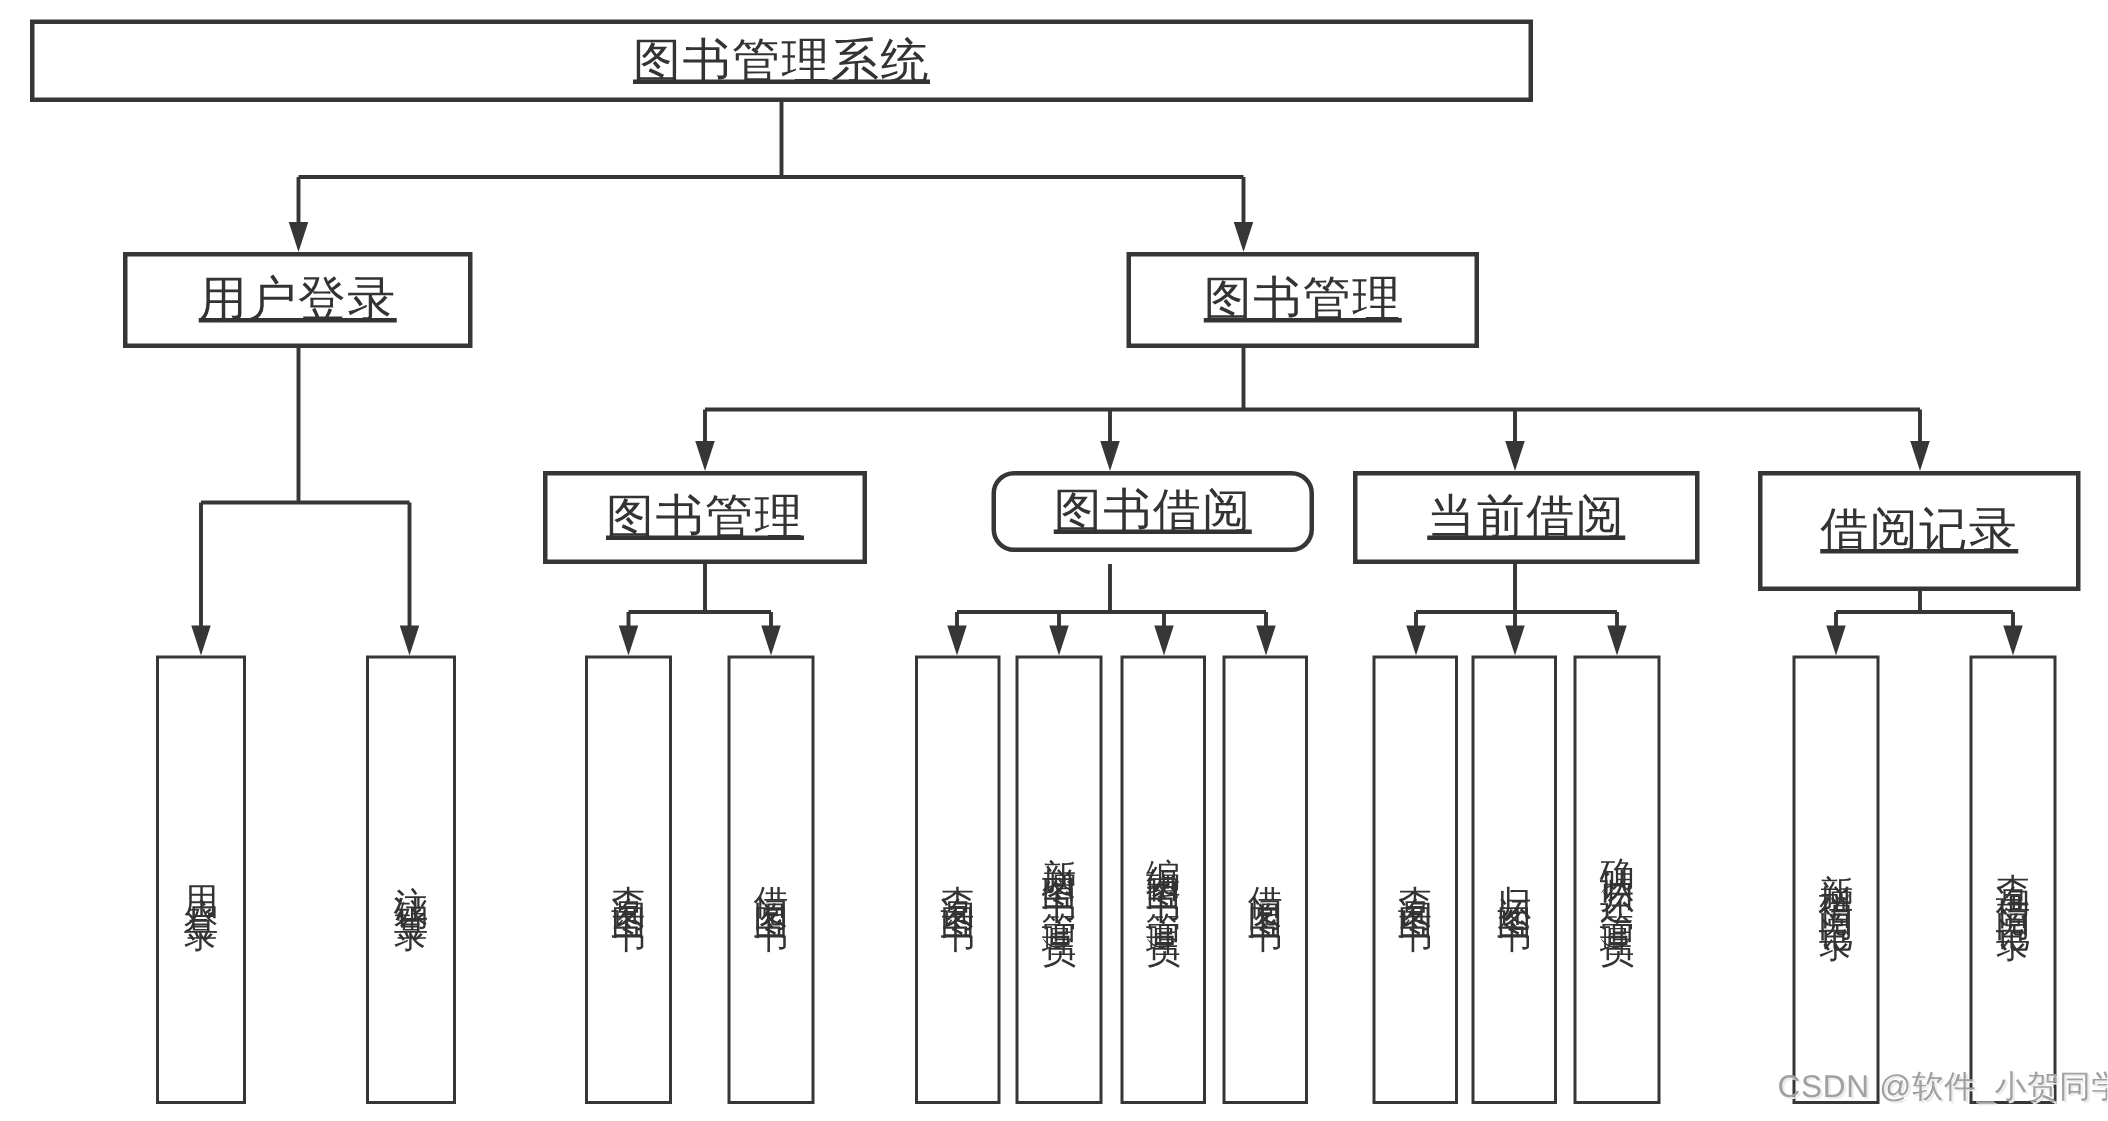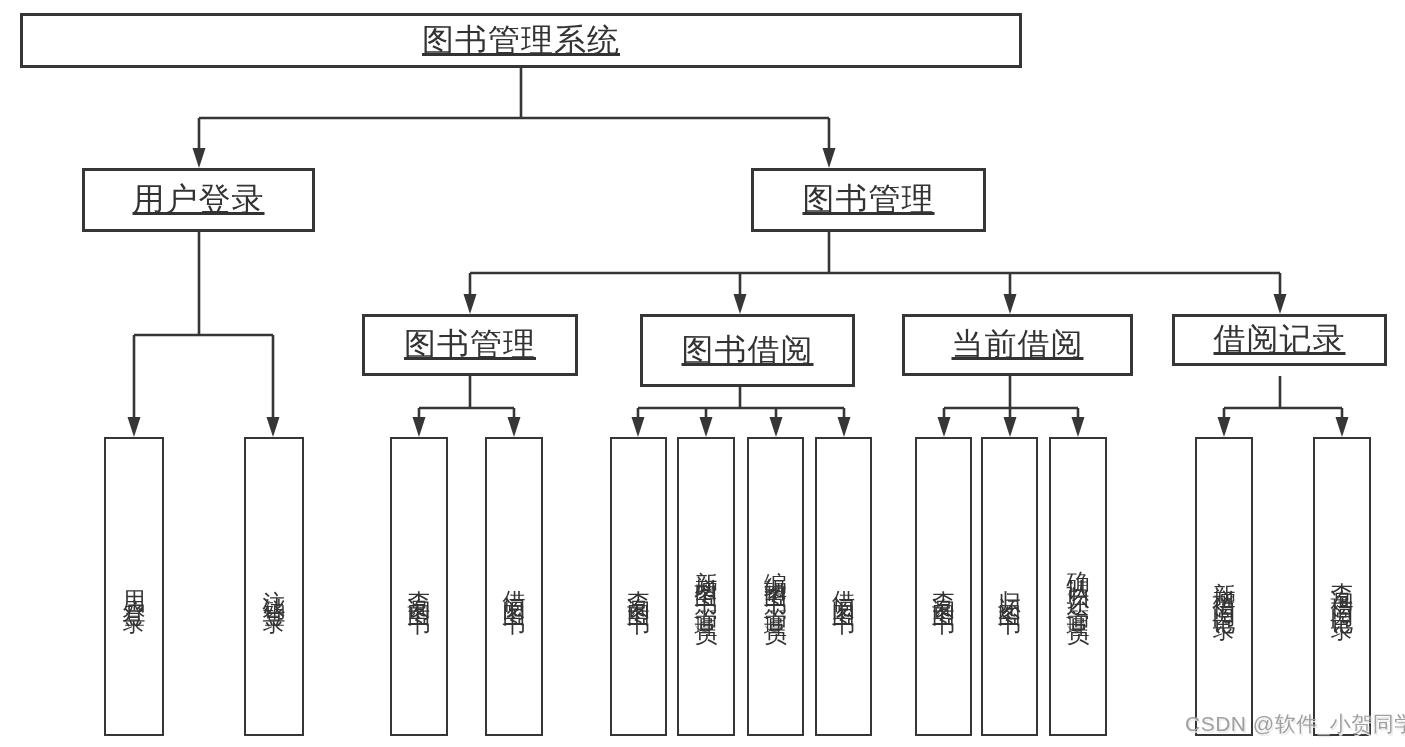--- a/index.html
+++ b/index.html
@@ -107,27 +107,27 @@
   <div class="node h-node" style="left:82px; top:168px; width:233px; height:64px;">
     <span>用户登录</span>
   </div>
   <div class="node h-node" style="left:712px; top:168px; width:235px; height:64px;margin-left:39px;">
     <span>图书管理</span>
   </div>
 
   <div class="node h-node" style="left:362px; top:314px; width:216px; height:62px;">
     <span>图书管理</span>
   </div>
-  <div class="node h-node" style="left:640px; top:314px; width:215px; height:73px;">
+  <div class="node h-node" style="left:661px; top:314px; width:215px; height:54px;border-radius:15px;">
     <span>图书借阅</span>
   </div>
   <div class="node h-node" style="left:902px; top:314px; width:231px; height:62px;">
     <span>当前借阅</span>
   </div>
-  <div class="node h-node" style="left:1172px; top:314px; width:215px; height:52px;">
+  <div class="node h-node" style="left:1172px; top:314px; width:215px; height:80px;">
     <span>借阅记录</span>
   </div>
 
   <div class="node v-node" style="left:104px; width:60px;">
     <span>用户登录</span>
   </div>
   <div class="node v-node" style="left:244px; width:60px;">
     <span>注销登录</span>
   </div>
 

